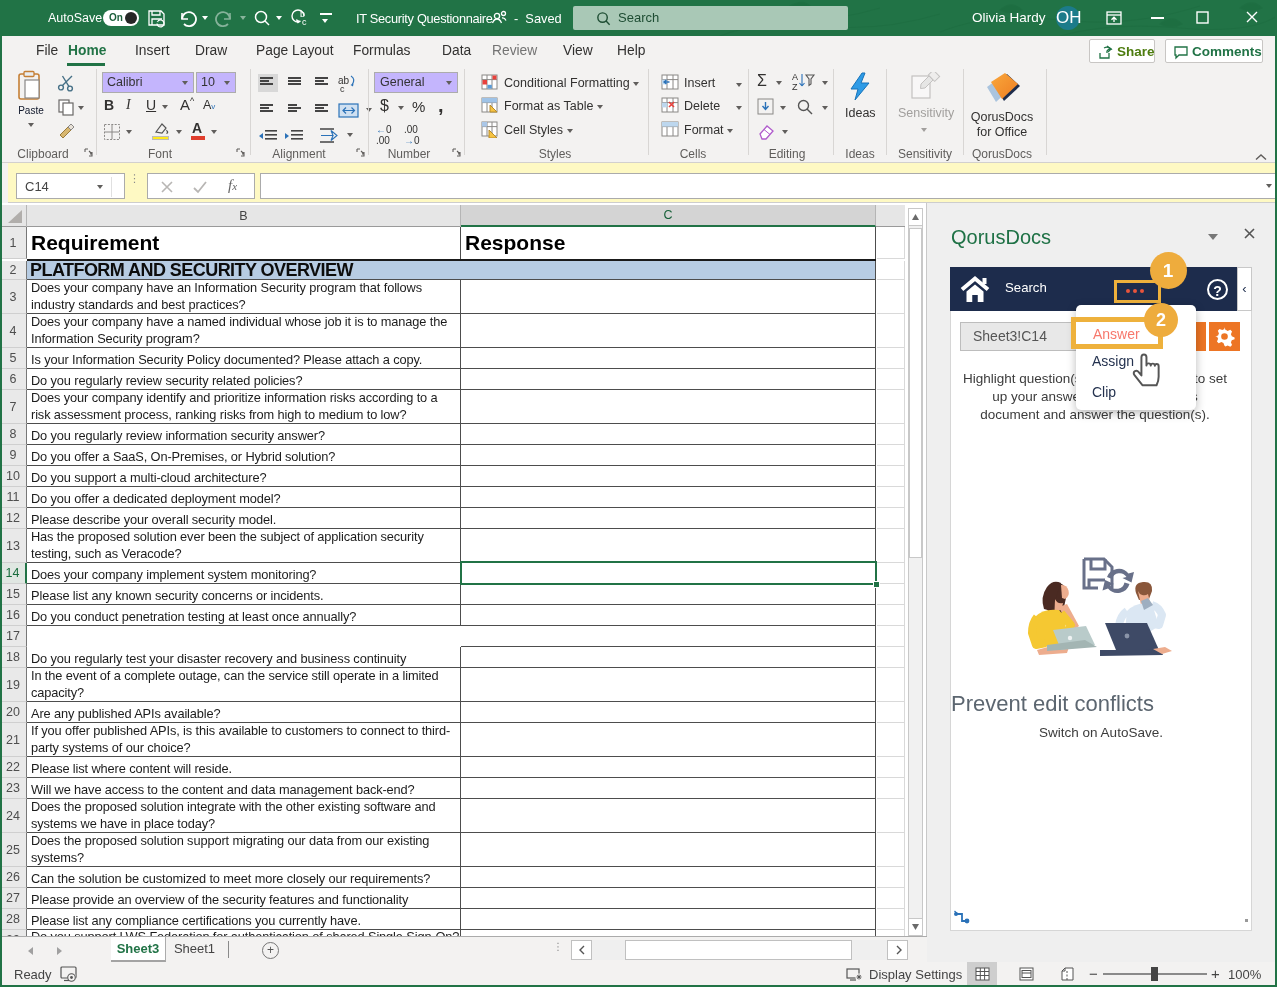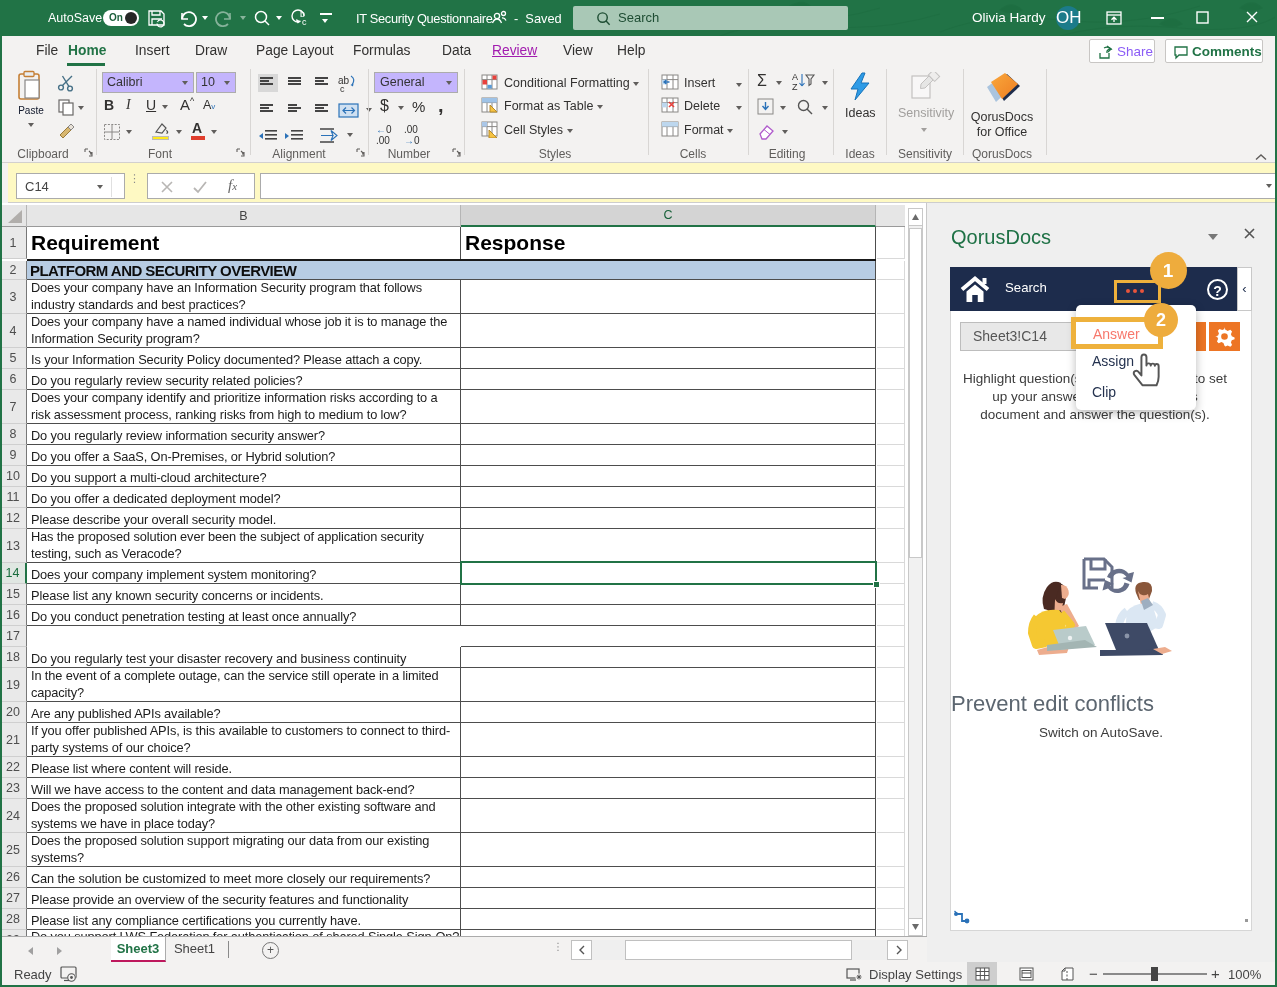--- a/index.html
+++ b/index.html
@@ -9,21 +9,21 @@
 #fbar{position:absolute;top:163px;left:8px;width:1277px;height:40px;background:#fef9c3;border-bottom:1px solid #cdcdcd;z-index:20;}
 #sheetbg{position:absolute;top:203px;left:0;width:927px;height:759px;background:#fff;}
 .rrow{position:absolute;left:0;width:905px;background:#fff;}
 .rnum{position:absolute;left:0;top:0;width:27px;height:100%;background:#e9e9e9;border-right:1px solid #777;border-bottom:1px solid #cfcfcf;color:#4e4e4e;font-size:12.5px;text-align:center;}
 .selnum{color:#176c3c;background:#e0e7e2;border-right:2px solid #217346;}
 .bcell{position:absolute;top:0;height:100%;background:#fff;border-right:1px solid #4d4d4d;border-bottom:1px solid #4d4d4d;}
 .dcell{position:absolute;top:0;left:877px;width:28px;border-right:1px solid #d9d9d9;border-bottom:1px solid #d9d9d9;}
 .qcell{font-size:12.8px;color:#1c1c1c;letter-spacing:-0.12px;}
 .qcell span{position:absolute;left:4px;bottom:-1px;line-height:16.9px;white-space:nowrap;}
 .hdr1{font-weight:bold;font-size:21px;color:#000;padding-left:4px;line-height:31px;border-bottom:none;}
-.band{background:#b7cce3;font-weight:bold;font-size:15px;color:#0d0d0d;padding-left:3px;line-height:19px;letter-spacing:-0.55px;}
+.band{background:#b7cce3;font-weight:bold;font-size:18px;color:#0d0d0d;padding-left:3px;line-height:19px;letter-spacing:-0.55px;}
 .rib-lbl{position:absolute;top:81px;font-size:12px;color:#5f5d5b;text-align:center;}
 .rib-div{position:absolute;top:3px;height:86px;width:1px;background:#d8d6d4;}
 .launch{position:absolute;top:82px;width:10px;height:10px;}
 .rbtn-txt{font-size:10px;color:#0f172a;}
 .combo{position:absolute;background:#c4b5fd;border:1px solid #acacac;font-size:12.5px;color:#333;}
 .caret{display:inline-block;width:0;height:0;border-left:3.5px solid transparent;border-right:3.5px solid transparent;border-top:4px solid #605e5c;vertical-align:middle;}
 #panel{position:absolute;top:203px;left:927px;width:348px;height:759px;background:#efefef;z-index:5;}
 .navtxt{color:#fff;font-size:14px;position:absolute;top:13px;}
 .menu-item{font-size:14px;color:#24324f;position:absolute;left:16px;}
 </style></head><body style="background:#f3f2f1;">
@@ -110,30 +110,30 @@
 </div>
 <div id="tabrow">
     <div class="abs" style="top:7px;left:36px;font-size:13.8px;color:#323130;">File</div>
     <div class="abs" style="top:7px;left:68px;font-size:13.8px;color:#217346;font-weight:bold;">Home</div>
     <div class="abs" style="top:26.5px;left:67px;width:38px;height:3px;background:#217346;"></div>
     <div class="abs" style="top:7px;left:135px;font-size:13.8px;color:#323130;">Insert</div>
     <div class="abs" style="top:7px;left:195px;font-size:13.8px;color:#323130;">Draw</div>
     <div class="abs" style="top:7px;left:256px;font-size:13.8px;color:#323130;">Page Layout</div>
     <div class="abs" style="top:7px;left:353px;font-size:13.8px;color:#323130;">Formulas</div>
     <div class="abs" style="top:7px;left:442px;font-size:13.8px;color:#323130;">Data</div>
-    <div class="abs" style="top:7px;left:492px;font-size:13.8px;color:#a21caf;text-decoration:underline;">Review</div>
+    <div class="abs" style="top:7px;left:492px;font-size:13.8px;color:#737373;">Review</div>
     <div class="abs" style="top:7px;left:563px;font-size:13.8px;color:#323130;">View</div>
     <div class="abs" style="top:7px;left:617px;font-size:13.8px;color:#323130;">Help</div>
 <div class="abs" style="top:3px;left:1089px;width:66px;height:24px;background:#fff;border:1px solid #c8c6c4;border-radius:2px;">
  <svg class="abs" style="top:4px;left:8px;" width="17" height="16" viewBox="0 0 17 16" fill="none" stroke="#217346" stroke-width="1.3">
   <path d="M2 9 v5 h9 v-5"></path>
         <path d="M6 4 q4 -2 7 1 q-3 0 -4 2 l0 2"></path>
         <path d="M9 2 l4 3 -3 3"></path>
       </svg>
- <span style="position:absolute;left:27px;top:4px;font-size:13.5px;color:#8b5cf6;font-weight:normal;">Share</span>
+ <span style="position:absolute;left:27px;top:4px;font-size:13.5px;color:#4d7c0f;font-weight:bold;">Share</span>
     </div>
 <div class="abs" style="top:3px;left:1165px;width:98px;height:24px;background:#fff;border:1px solid #c8c6c4;border-radius:2px;">
  <svg class="abs" style="top:5px;left:7px;" width="16" height="15" viewBox="0 0 16 15" fill="none" stroke="#217346" stroke-width="1.3">
   <path d="M2 2 h12 v8 h-8 l-3 3 v-3 h-1 z"></path>
       </svg>
  <span style="position:absolute;left:26px;top:4px;font-size:13.5px;color:#217346;font-weight:bold;">Comments</span>
     </div>
 </div>
 <div id="ribbon">
 
@@ -737,21 +737,21 @@
     </svg>
 <div class="abs" style="top:716px;left:318px;width:3px;height:3px;background:#999;"></div>
 </div>
 <div class="abs" style="top:936px;left:0;width:927px;height:26px;background:#f3f2f1;border-top:1px solid #ababab;z-index:7;">
 <svg class="abs" style="top:9px;left:26px;" width="10" height="10">
       <polygon points="7,1 2,5 7,9" fill="#a0a0a0"></polygon>
     </svg>
 <svg class="abs" style="top:9px;left:54px;" width="10" height="10">
       <polygon points="3,1 8,5 3,9" fill="#a0a0a0"></polygon>
     </svg>
-<div class="abs" style="top:0;left:111px;width:55px;height:25px;background:#fff;border-right:1px solid #ababab;border-bottom:2px solid #be185d;text-align:center;font-size:13px;line-height:23px;color:#217346;font-weight:bold;">Sheet3</div>
+<div class="abs" style="top:0;left:111px;width:55px;height:25px;background:#fff;border-right:1px solid #ababab;border-bottom:2px solid #a3a3a3;text-align:center;font-size:13px;line-height:23px;color:#217346;font-weight:bold;">Sheet3</div>
 <div class="abs" style="top:0;left:167px;width:55px;height:25px;text-align:center;font-size:13px;line-height:23px;color:#444;">Sheet1</div>
     <div class="abs" style="top:4px;left:228px;width:1px;height:17px;background:#8a8a8a;"></div>
 <div class="abs" style="top:5px;left:262px;width:17px;height:17px;border:1px solid #767676;border-radius:50%;color:#555;text-align:center;line-height:15px;font-size:12px;">+</div>
 <div class="abs" style="top:7px;left:553px;color:#8a8a8a;font-size:10px;line-height:6px;">⋮</div>
 <div class="abs" style="top:3px;left:571px;width:21px;height:20px;background:#fff;border:1px solid #c0c0c0;"><svg style="margin:4px 0 0 6px;" width="8" height="10">
         <path d="M6 1 L2 5 L6 9" fill="none" stroke="#555" stroke-width="1.4"></path>
       </svg></div>
 <div class="abs" style="top:3px;left:592px;width:296px;height:20px;background:#efefef;"></div>
 <div class="abs" style="top:3px;left:625px;width:227px;height:20px;background:#fff;border:1px solid #c0c0c0;"></div>
 <div class="abs" style="top:3px;left:887px;width:21px;height:20px;background:#fff;border:1px solid #c0c0c0;"><svg style="margin:4px 0 0 7px;" width="8" height="10">

